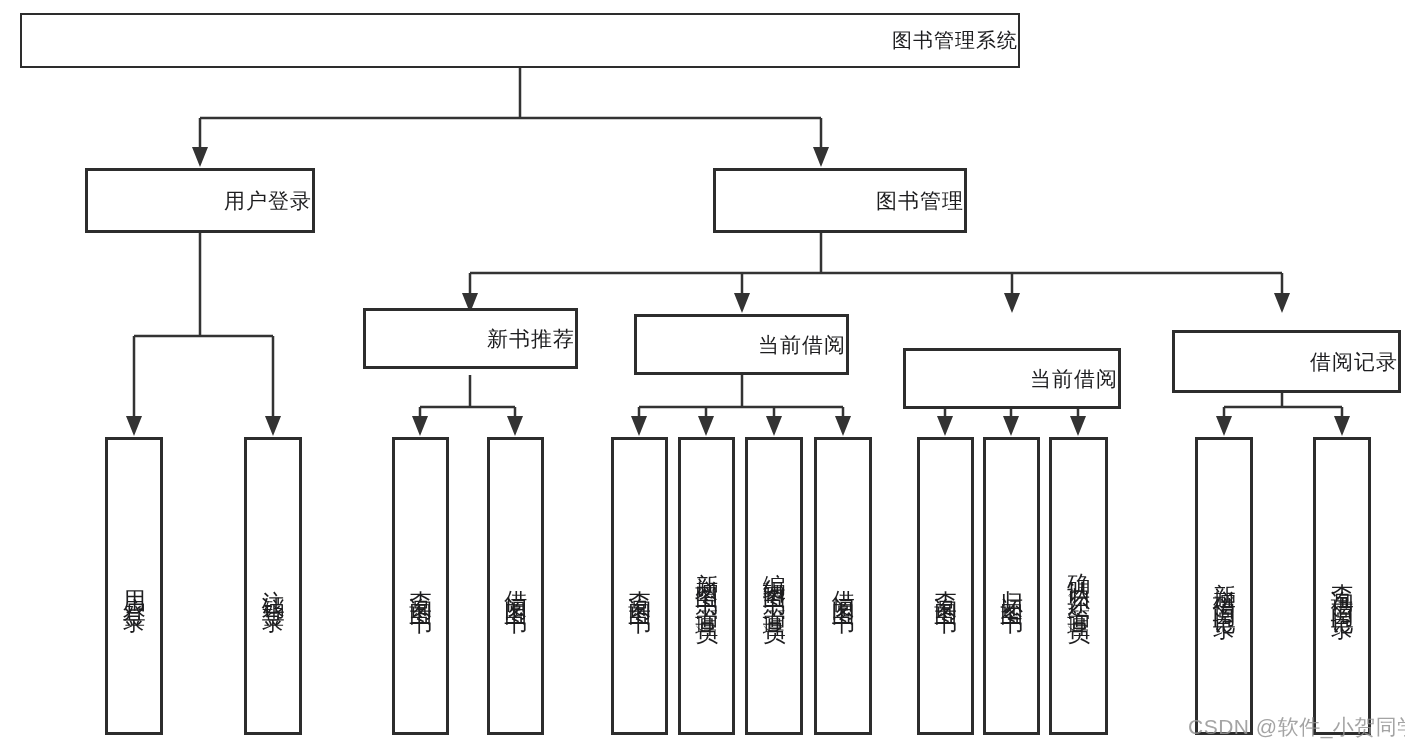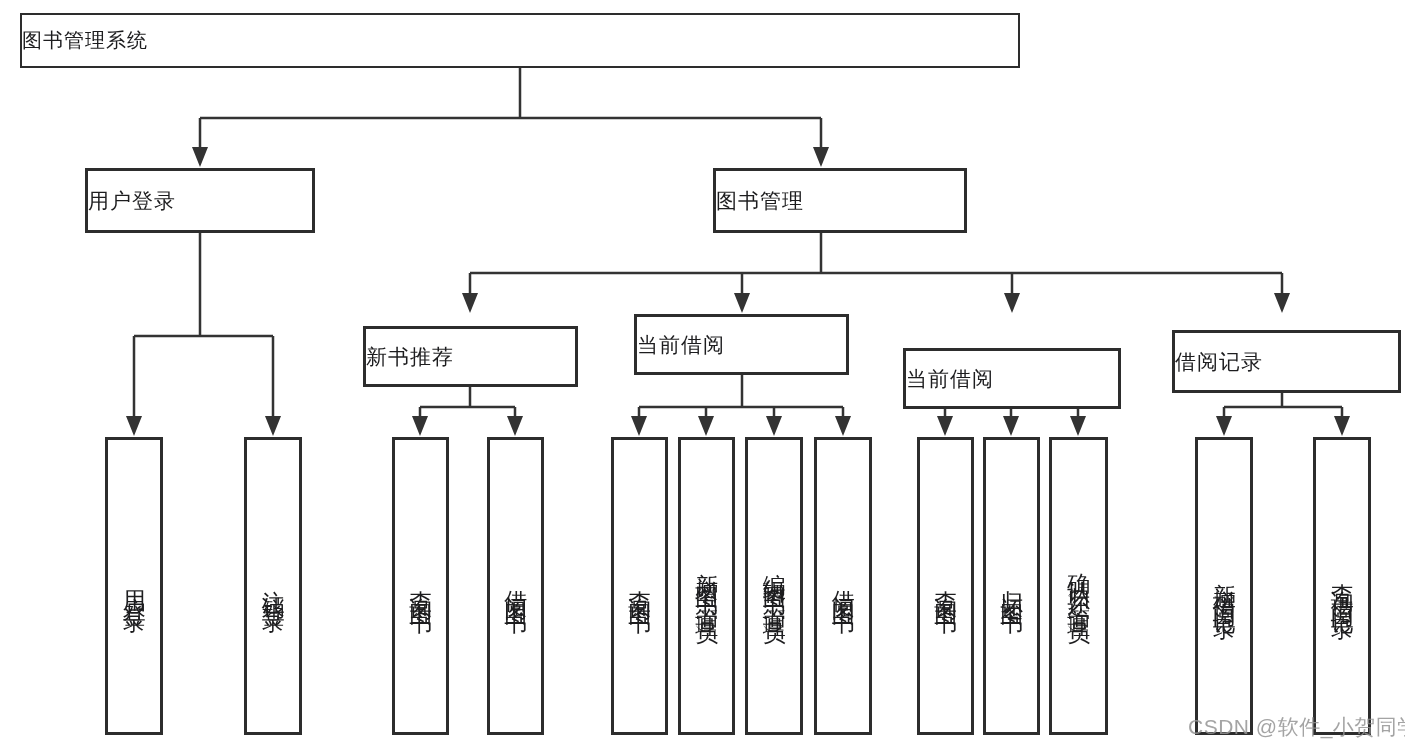--- a/index.html
+++ b/index.html
@@ -23,21 +23,21 @@
     height: 747px;
     pointer-events: none;
   }
   .node {
     position: absolute;
     box-sizing: border-box;
     background: #ffffff;
     border: 3px solid #2d2d2d;
     display: flex;
     align-items: center;
-    justify-content: flex-start;
+    justify-content: flex-end;
     color: #1d1d1f;
     font-size: 21px;
     letter-spacing: 1px;
     white-space: nowrap;
     z-index: 2;
   }
   .root {
     border-width: 2px;
     font-size: 20px;
   }
@@ -52,21 +52,21 @@
     text-orientation: mixed;
     font-size: 23px;
     line-height: 1.1;
     letter-spacing: 7px;
     white-space: nowrap;
   }
   
   #box-root          { left: 20px;   top: 13px;  width: 1000px; height: 55px; }
   #box-user-login    { left: 85px;   top: 168px; width: 230px;  height: 65px; }
   #box-book-mgmt     { left: 713px;  top: 168px; width: 254px;  height: 65px; }
-  #box-new-book      { left: 363px;  top: 326px; width: 215px;  height: 61px; }
+  #box-new-book      { left: 363px;  top: 308px; width: 215px;  height: 61px; }
   #box-book-borrow   { left: 634px;  top: 314px; width: 215px;  height: 61px; }
   #box-current       { left: 903px;  top: 314px; width: 218px;  height: 61px; margin-top: 34px; }
   #box-records       { left: 1172px; top: 330px; width: 229px;  height: 63px; }
   #leaf-0  { left: 105px;  top: 437px; width: 58px; height: 298px; }
   #leaf-1  { left: 244px;  top: 437px; width: 58px; height: 298px; }
   #leaf-2  { left: 392px;  top: 437px; width: 57px; height: 298px; }
   #leaf-3  { left: 487px;  top: 437px; width: 57px; height: 298px; }
   #leaf-4  { left: 611px;  top: 437px; width: 57px; height: 298px; }
   #leaf-5  { left: 678px;  top: 437px; width: 57px; height: 298px; }
   #leaf-6  { left: 745px;  top: 437px; width: 58px; height: 298px; }

